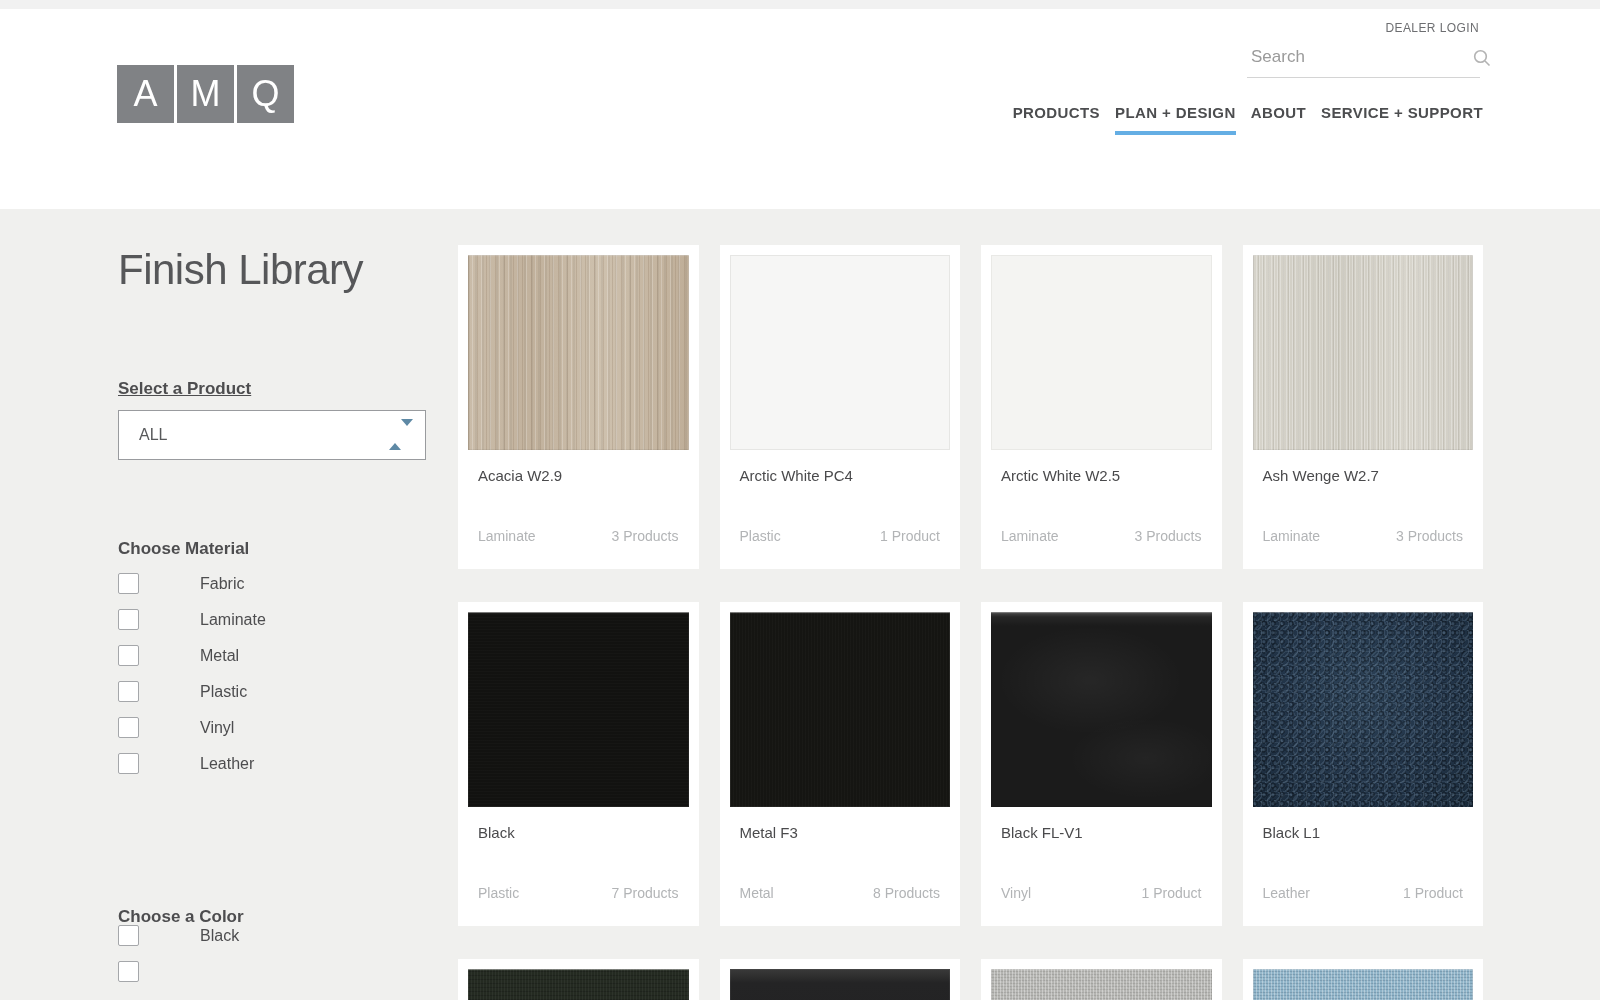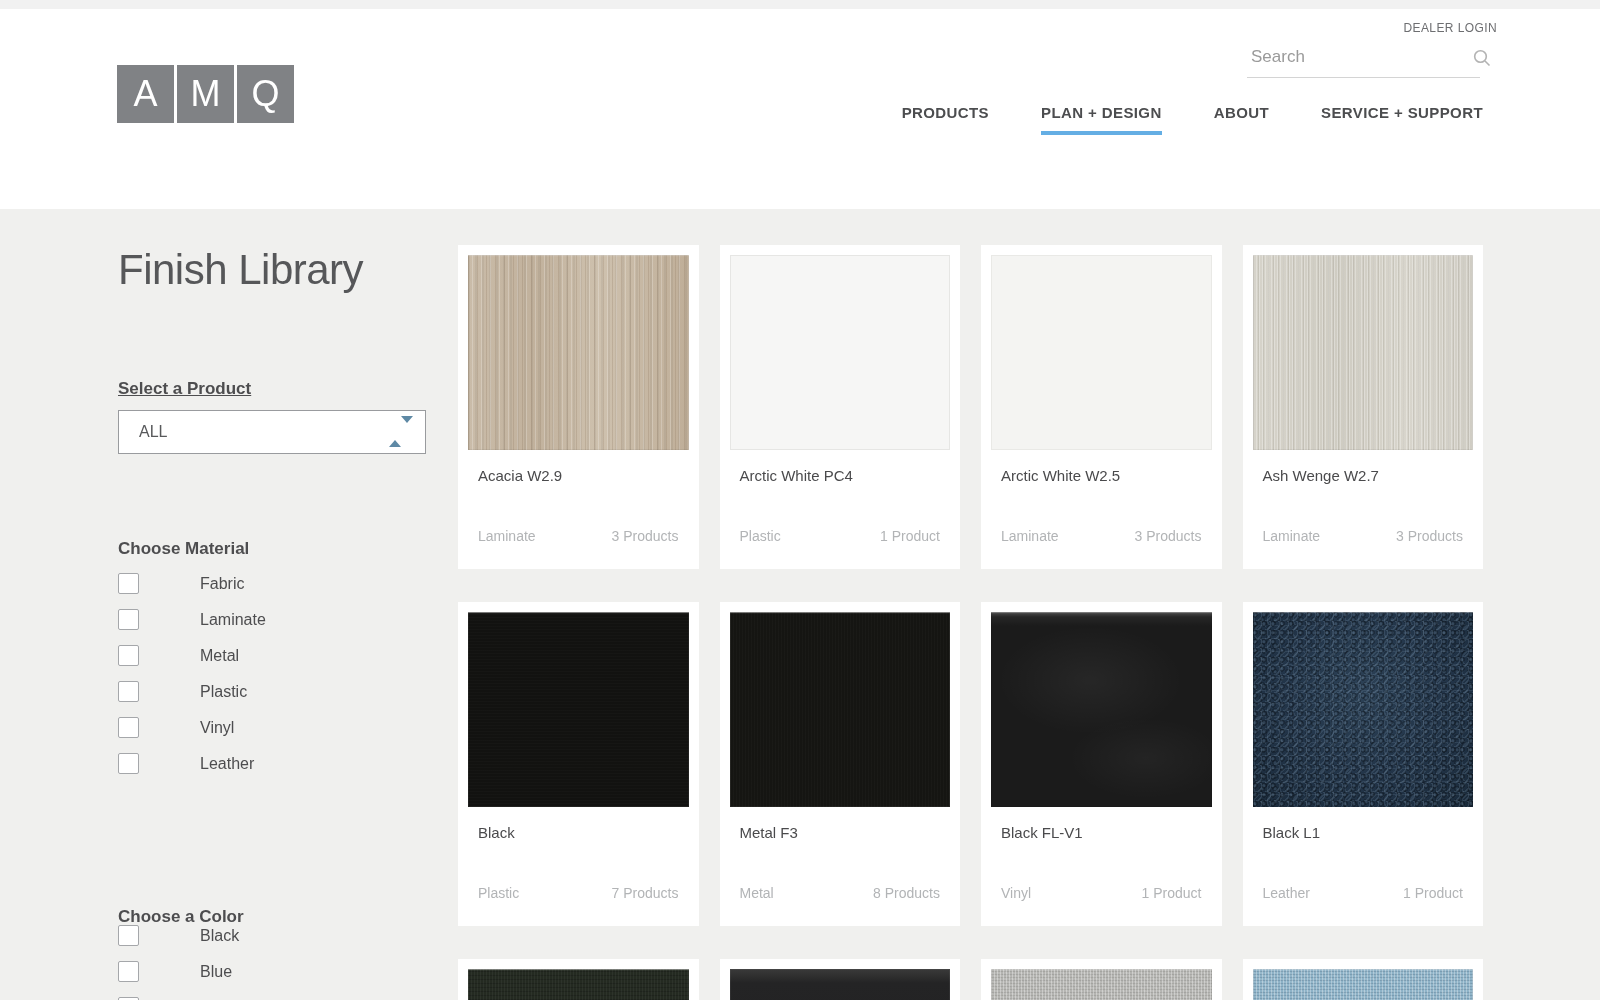--- a/index.html
+++ b/index.html
@@ -16,38 +16,38 @@
   .header { position: absolute; left: 0; top: 9px; width: 1600px; height: 200px; background: #ffffff; }
 
   .logo { position: absolute; left: 117px; top: 56px; display: flex; gap: 3px; cursor: pointer; }
   .logo-box {
     width: 57px; height: 58px; background: #808285;
     display: flex; align-items: center; justify-content: center;
     color: #ffffff; font-size: 36px; font-weight: 300; line-height: 1;
   }
 
   .dealer-login {
-    position: absolute; top: 12px; right: 103px;
+    position: absolute; top: 12px; right: 121px;
     font-size: 12px; letter-spacing: 0.4px; color: #6d6e71; cursor: pointer;
   }
 
   .search-wrap {
     position: absolute; top: 31px; right: 120px; width: 233px; height: 38px;
     border-bottom: 1px solid #d4d4d4;
     display: flex; align-items: center;
   }
   .search-input {
     flex: 1; border: none; outline: none; background: transparent;
     font-family: "Liberation Sans", "DejaVu Sans", sans-serif;
     font-size: 17px; color: #58595b; padding: 0 0 4px 4px;
   }
   .search-input::placeholder { color: #9a9a9a; }
   .search-icon { width: 20px; height: 20px; flex: 0 0 auto; cursor: pointer; margin-bottom: 2px; }
 
-  .nav { position: absolute; top: 95px; right: 117px; display: flex; gap: 52px; }
+  .nav { position: absolute; top: 95px; right: 117px; display: flex; gap: 15px; }
   .nav-item {
     font-size: 15px; font-weight: bold; letter-spacing: 0.4px; color: #4c4d4f;
     padding-bottom: 10px; cursor: pointer; border-bottom: 4px solid transparent;
   }
   .nav-item.active { border-bottom-color: #64aee4; }
 
   
   .main { position: absolute; left: 0; top: 209px; width: 1600px; height: 791px; background: #f0f0ee; }
 
   
@@ -55,21 +55,21 @@
   .page-title {
     position: absolute; left: 0; top: 37px;
     font-size: 42px; font-weight: 300; letter-spacing: -0.5px; color: #565759;
   }
   .section-label { position: absolute; left: 0; font-size: 17px; font-weight: bold; color: #4d4d4f; }
   .label-product  { top: 170px; text-decoration: underline; }
   .label-material { top: 330px; }
   .label-color    { top: 683px; margin-top: 15px; }
 
   .product-select {
-    position: absolute; left: 0; top: 201px; width: 308px; height: 44px;
+    position: absolute; left: 0; top: 201px; width: 308px; height: 50px;
     background: #ffffff; border: 1px solid #999b9e; cursor: pointer;
     display: flex; align-items: center; padding-left: 20px;
     font-size: 16px; color: #58595b;
   }
   .stepper { position: absolute; right: 12px; top: 50%; transform: translateY(-50%); }
   .stepper .tri-up {
     width: 0; height: 0; border-left: 6px solid transparent; border-right: 6px solid transparent;
     border-bottom: 7px solid #5e89a5; margin-bottom: 3px;
   }
   .stepper .tri-down {
@@ -244,24 +244,20 @@
   </ul>
 
   <div class="section-label label-color">Choose a Color</div>
   <ul class="check-list list-color">
     <li class="check-item">
       <input type="checkbox" style="">
       <span class="check-label">Black</span>
     </li>
     <li class="check-item">
       <input type="checkbox" style="">
-      <span class="check-label">Blue</span>
-    </li>
-    <li class="check-item">
-      <input type="checkbox" style="">
       <span class="check-label"></span>
     </li>
   </ul>
 </div>
 
 <div class="grid">
 
   <div class="card">
     <div class="swatch sw-acacia"></div>
     <div class="card-name">Acacia W2.9</div>

